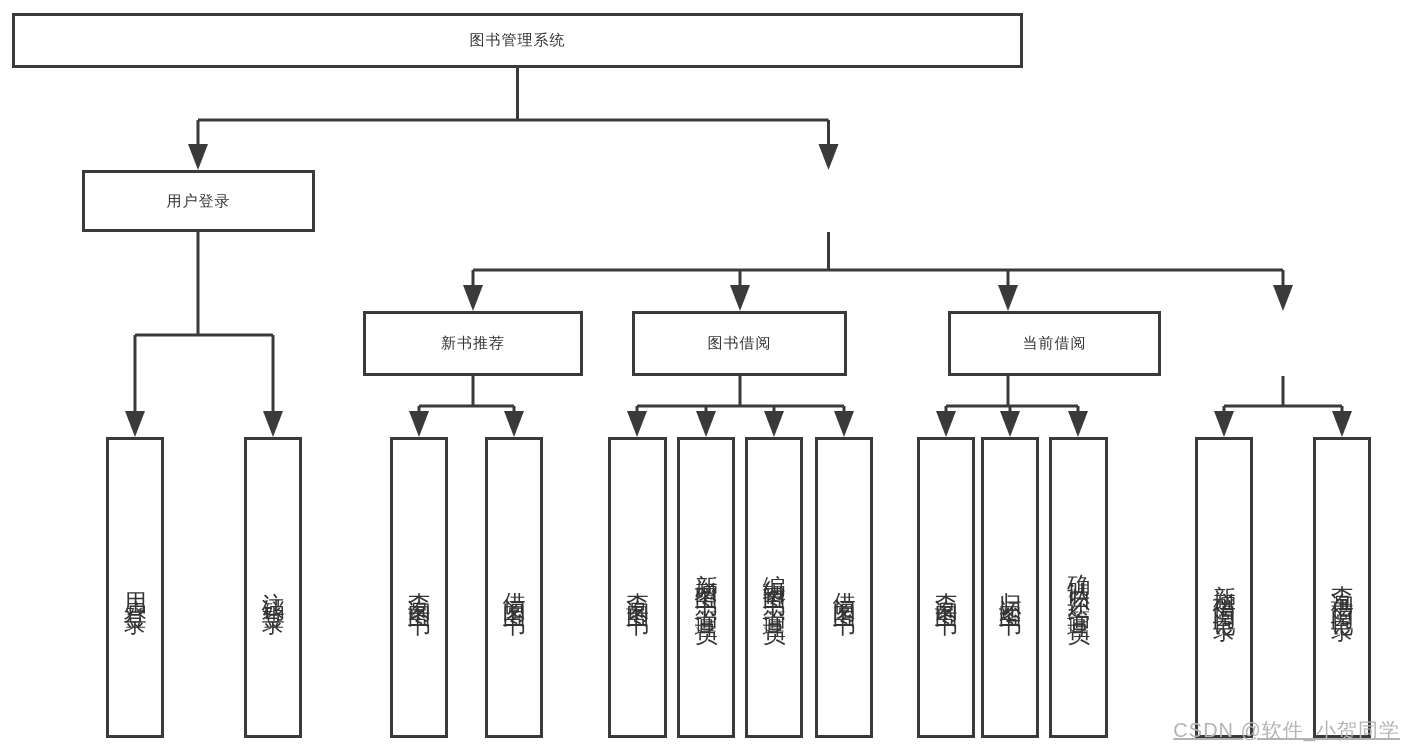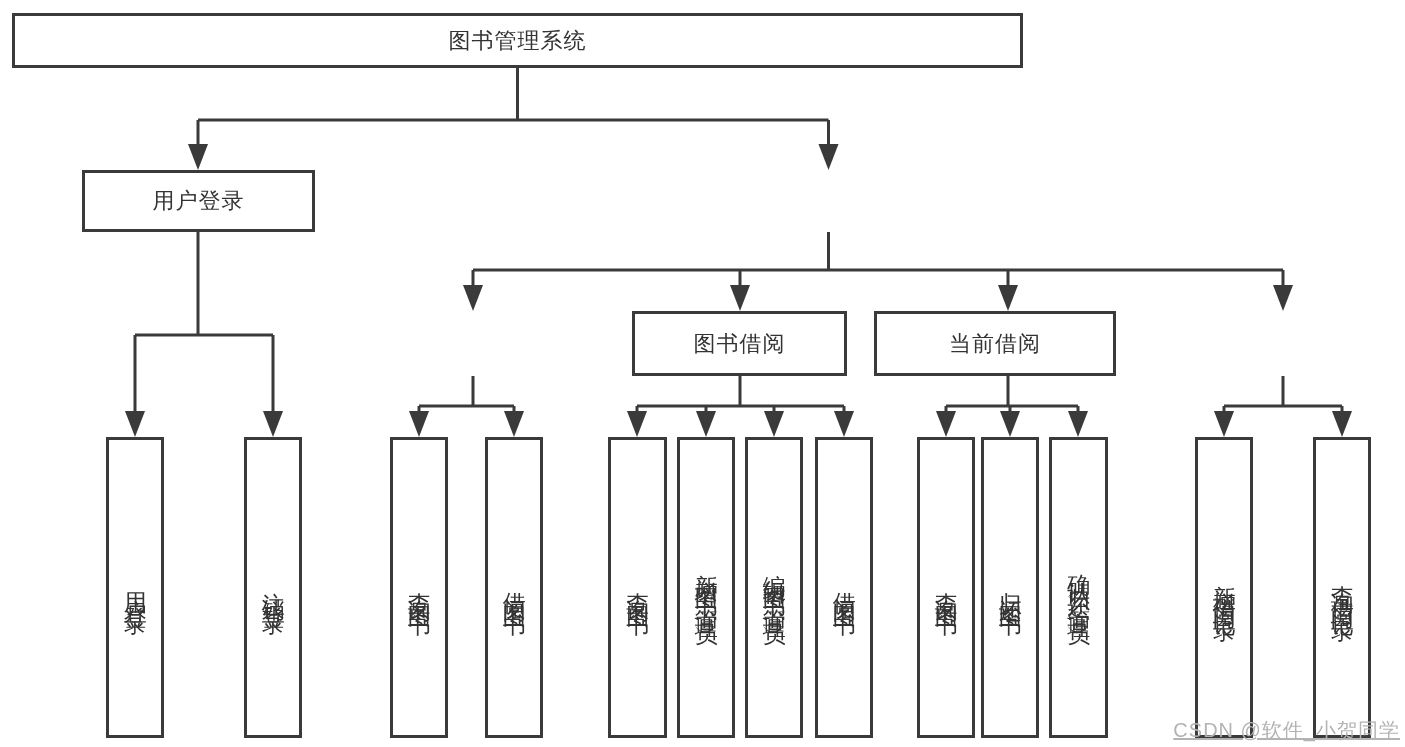--- a/index.html
+++ b/index.html
@@ -22,21 +22,21 @@
   }
   .node{
     position:absolute;
     box-sizing:border-box;
     border:3px solid var(--line);
     background:var(--background);
     display:flex;align-items:center;justify-content:center;
     color:var(--text);
     z-index:2;
   }
-  .h-node{font-size:22px;letter-spacing:1px;}
+  .h-node{font-size:15px;letter-spacing:1px;}
   .v-node .v-label{
     writing-mode:vertical-rl;
     text-orientation:mixed;
     font-size:23px;
     letter-spacing:7px;
     line-height:1.1;
     white-space:nowrap;
   }
   .watermark{
     position:absolute;
@@ -104,24 +104,27 @@
   </svg>
 
   <div class="node h-node" style="left:12px;top:13px;width:1011px;height:55px;">
     <span>图书管理系统</span>
   </div>
 
   <div class="node h-node" style="left:82px;top:170px;width:233px;height:62px;">
     <span>用户登录</span>
   </div>
 
+  <div class="node h-node" style="left:363px;top:311px;width:220px;height:65px;">
+    <span>新书推荐</span>
+  </div>
   <div class="node h-node" style="left:632px;top:311px;width:215px;height:65px;">
     <span>图书借阅</span>
   </div>
-  <div class="node h-node" style="left:874px;top:311px;width:242px;height:65px;">
+  <div class="node h-node" style="left:948px;top:311px;width:213px;height:65px;">
     <span>当前借阅</span>
   </div>
 
   <div class="node v-node" style="left:106px;top:437px;width:58px;height:301px;">
     <span class="v-label">用户登录</span>
   </div>
   <div class="node v-node" style="left:244px;top:437px;width:58px;height:301px;">
     <span class="v-label">注销登录</span>
   </div>
 

